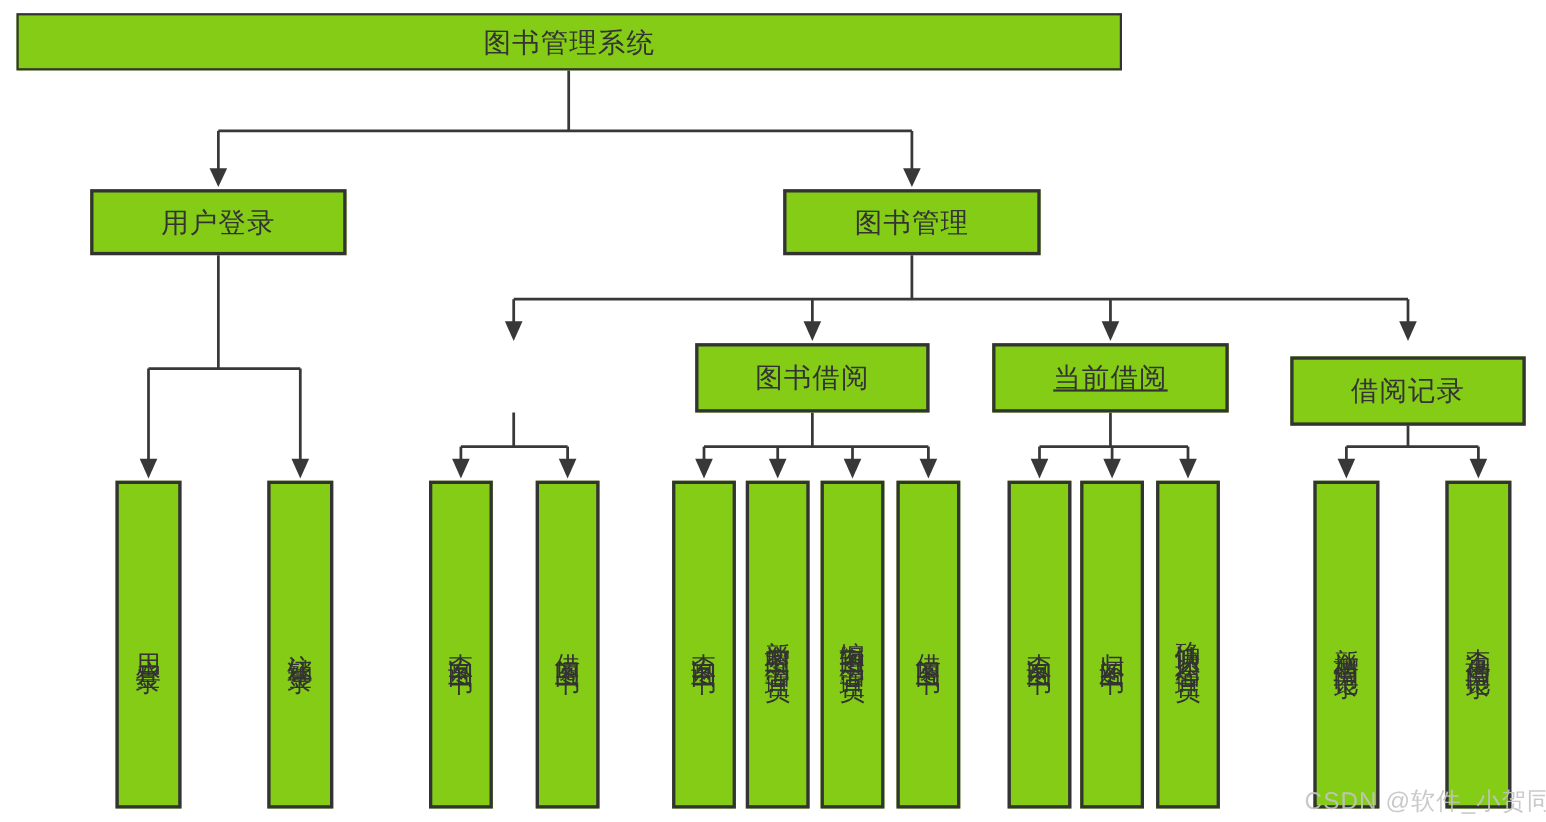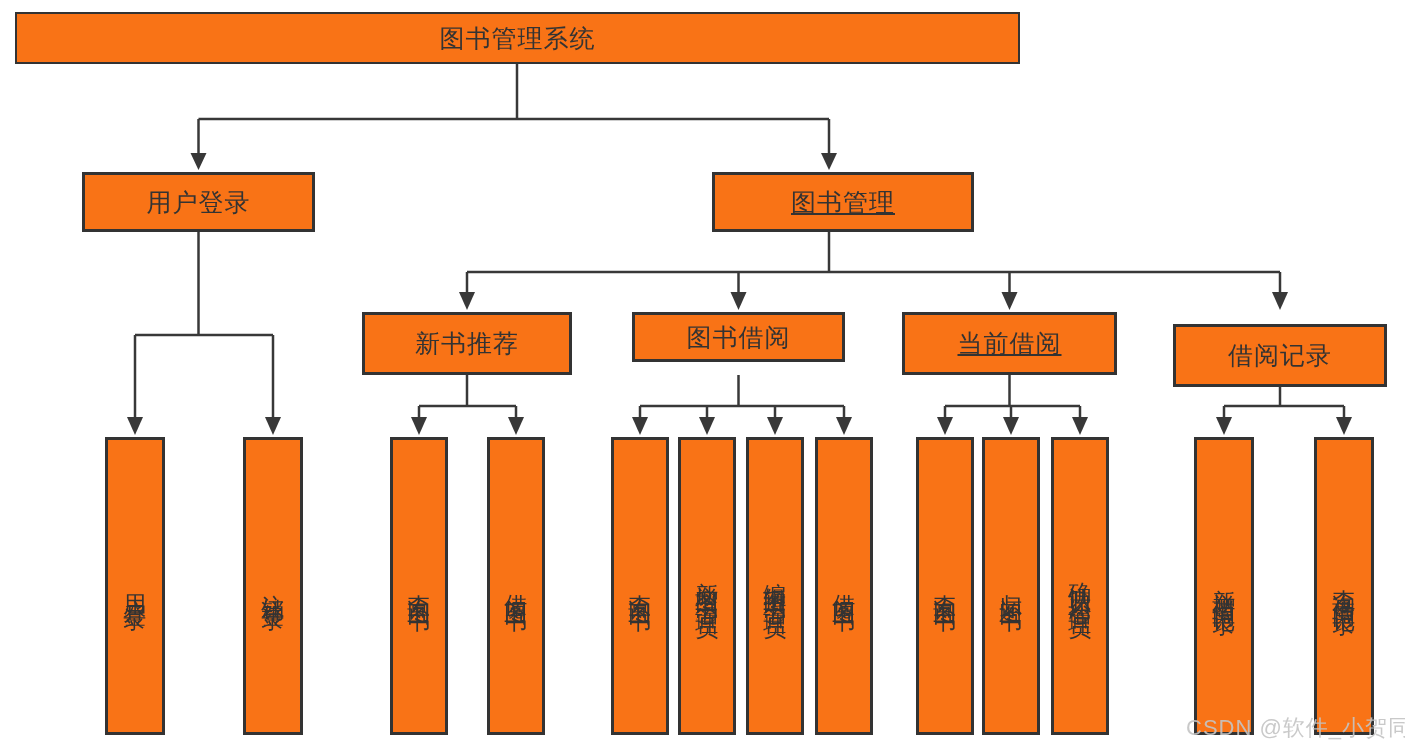--- a/index.html
+++ b/index.html
@@ -19,21 +19,21 @@
   }
   .connectors{
     position:absolute;left:0;top:0;z-index:1;
     color:var(--line);
   }
   .connectors line{stroke:currentColor;stroke-width:2.5;}
   .connectors polygon{fill:currentColor;stroke:none;}
   .box{
     position:absolute;z-index:2;
     box-sizing:border-box;
-    background:#f97316;
+    background:#84cc16;
     border:3px solid var(--box-border);
     color:var(--text);
     display:flex;align-items:center;justify-content:center;
     text-align:center;
   }
   .h-box{font-size:25px;letter-spacing:1px;}
   .root-box{border-width:2px;font-size:25px;}
   .v-box{
     writing-mode:vertical-rl;
     text-orientation:upright;
@@ -129,24 +129,23 @@
       <line x1="1224" y1="406" x2="1224" y2="426"></line>
       <polygon points="1216,417 1232,417 1224,435"></polygon>
       <line x1="1344" y1="406" x2="1344" y2="426"></line>
       <polygon points="1336,417 1352,417 1344,435"></polygon>
     </g>
   </svg>
 
   <div class="box h-box root-box" style="left:15px;top:12px;width:1005px;height:52px;">图书管理系统</div>
 
   <div class="box h-box" style="left:82px;top:172px;width:233px;height:60px;">用户登录</div>
-  <div class="box h-box" style="left:712px;top:172px;width:262px;height:60px;text-decoration:underline;">图书管理</div>
+  <div class="box h-box" style="left:712px;top:172px;width:234px;height:60px;">图书管理</div>
 
-  <div class="box h-box" style="left:362px;top:312px;width:210px;height:63px;">新书推荐</div>
-  <div class="box h-box" style="left:632px;top:312px;width:213px;height:50px;">图书借阅</div>
+  <div class="box h-box" style="left:632px;top:312px;width:213px;height:63px;">图书借阅</div>
   <div class="box h-box" style="left:902px;top:312px;width:215px;height:63px;text-decoration:underline;">当前借阅</div>
   <div class="box h-box" style="left:1173px;top:324px;width:214px;height:63px;">借阅记录</div>
 
   <div class="box v-box" style="left:105px;top:437px;width:60px;height:298px;">用户登录</div>
   <div class="box v-box" style="left:243px;top:437px;width:60px;height:298px;">注销登录</div>
 
   <div class="box v-box" style="left:390px;top:437px;width:58px;height:298px;">查询图书</div>
   <div class="box v-box" style="left:487px;top:437px;width:58px;height:298px;">借阅图书</div>
 
   <div class="box v-box" style="left:611px;top:437px;width:58px;height:298px;">查询图书</div>

